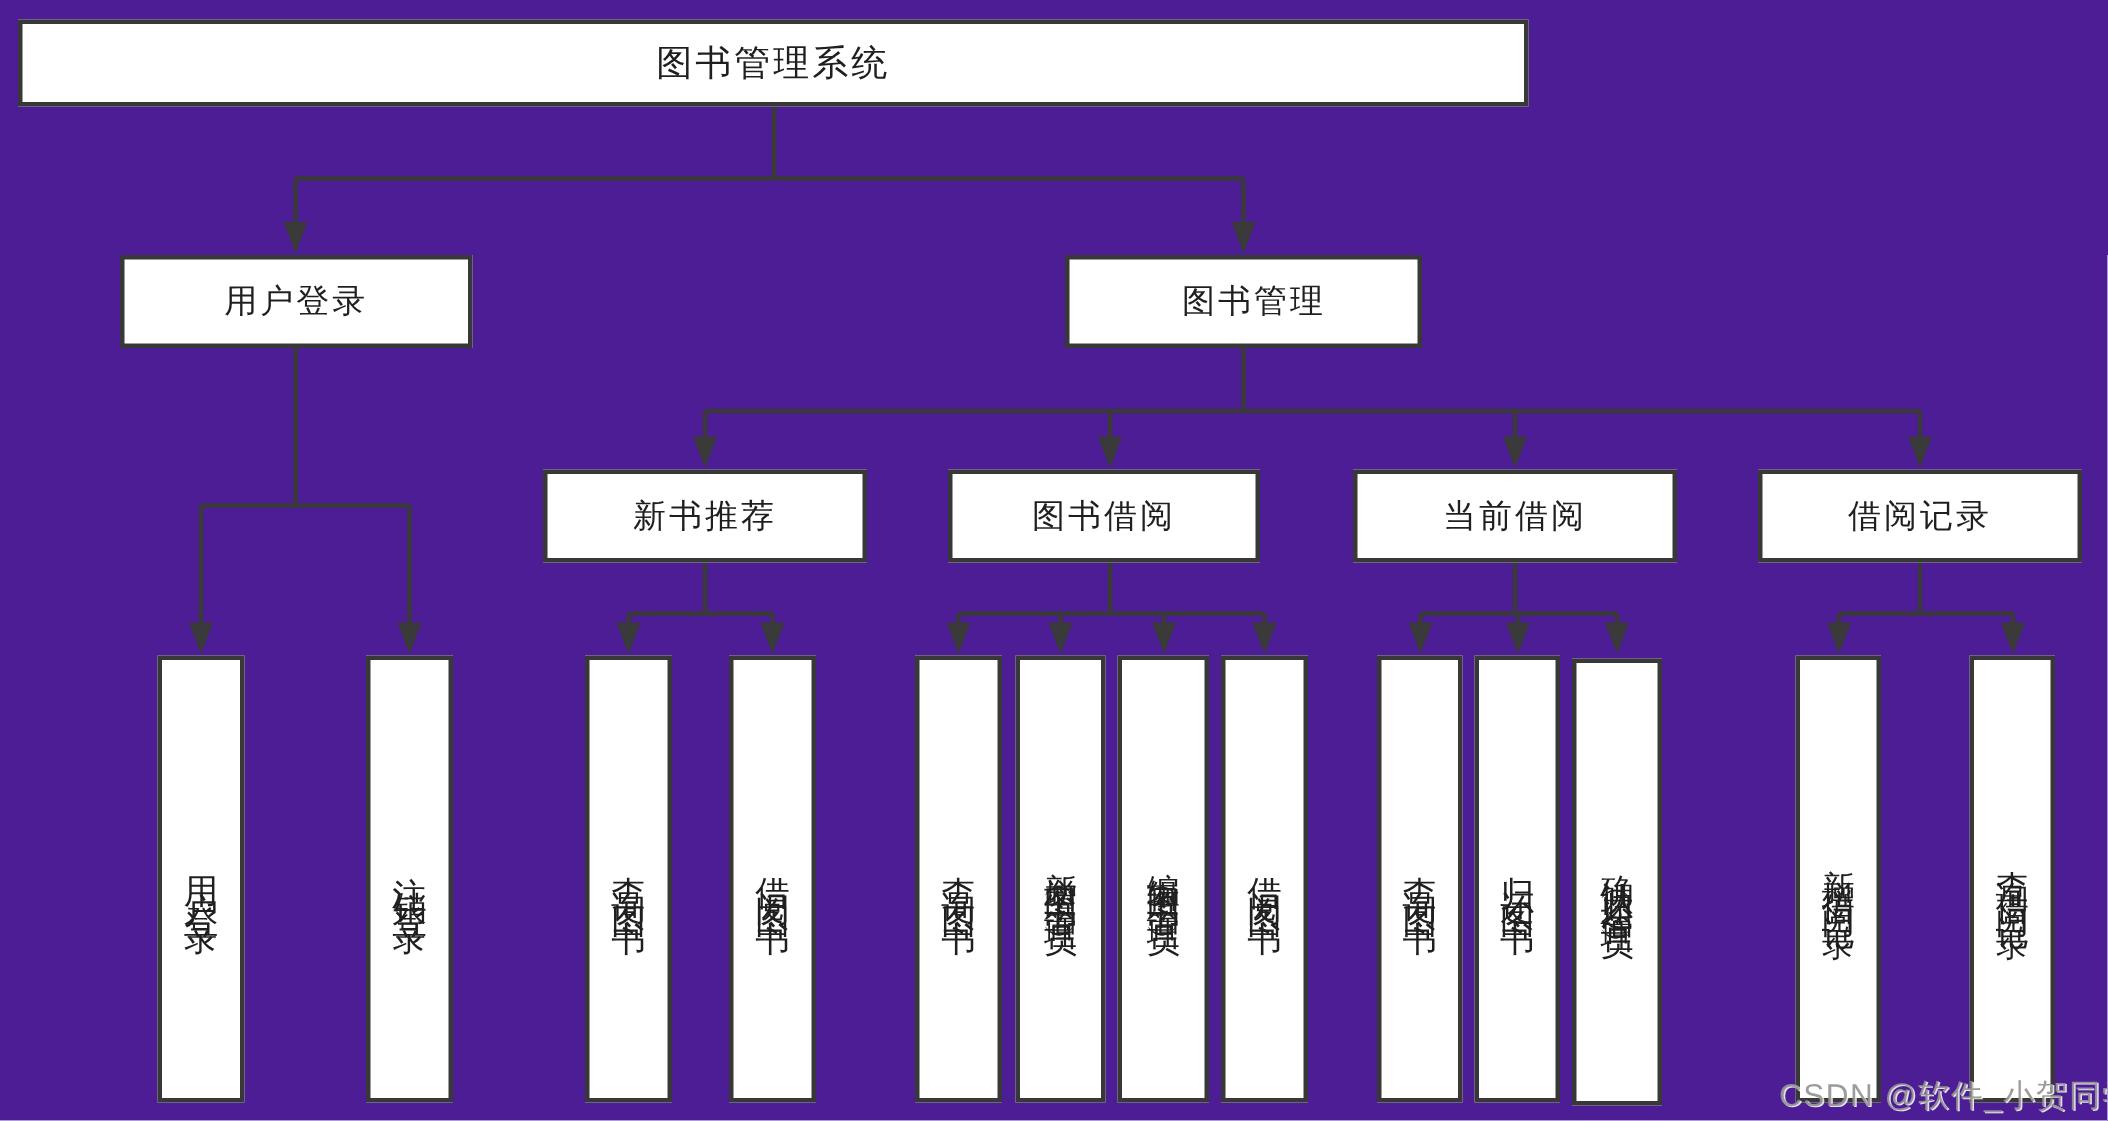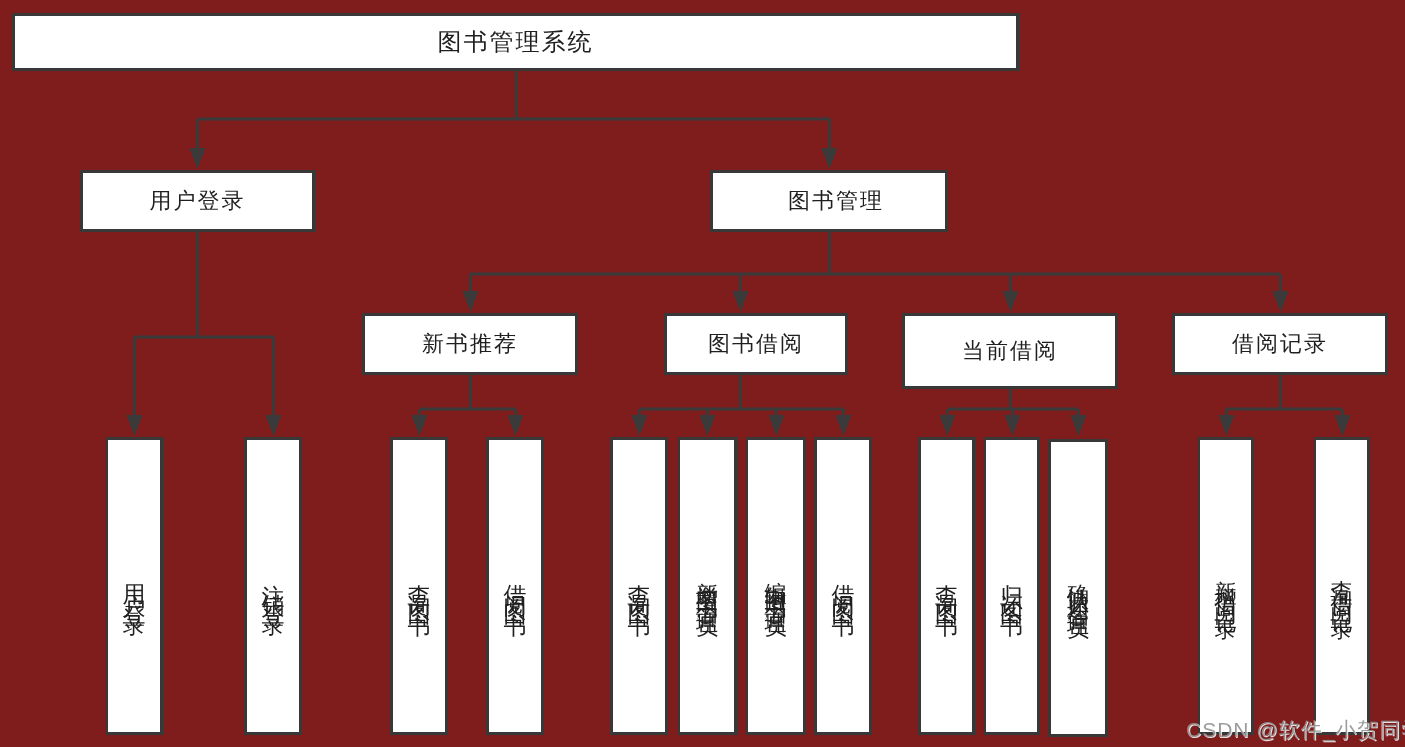--- a/index.html
+++ b/index.html
@@ -1,17 +1,17 @@
 <!DOCTYPE html>
 <html><head>
 <meta charset="utf-8">
 <style>
   html,body{margin:0;padding:0;background:#ffffff;}
   #stage{
-    position:relative;width:1405px;height:747px;background:#7f1d1d;overflow:hidden;
+    position:relative;width:1405px;height:747px;background:#4c1d95;overflow:hidden;
     font-family:"Liberation Sans","DejaVu Sans",sans-serif;color:#1f1f1f;
   }
   #wires{position:absolute;left:0;top:0;width:1405px;height:747px;z-index:1;}
   .node{
     position:absolute;background:#ffffff;border:3px solid #383838;
     display:flex;align-items:center;justify-content:center;z-index:2;box-sizing:border-box;
   }
   .hlabel{font-size:22px;letter-spacing:2px;white-space:nowrap;}
   .root .hlabel{font-size:24px;}
   .vtext{
@@ -78,24 +78,24 @@
   <div class="node" style="left:80px;top:170px;width:235px;height:62px;">
     <span class="hlabel">用户登录</span>
   </div>
   <div class="node" style="left:710px;top:170px;width:238px;height:62px;padding-left:14px;">
     <span class="hlabel">图书管理</span>
   </div>
 
   <div class="node" style="left:362px;top:313px;width:216px;height:62px;">
     <span class="hlabel">新书推荐</span>
   </div>
-  <div class="node" style="left:664px;top:313px;width:184px;height:62px;">
+  <div class="node" style="left:632px;top:313px;width:208px;height:62px;">
     <span class="hlabel">图书借阅</span>
   </div>
-  <div class="node" style="left:902px;top:313px;width:216px;height:76px;font-family:Liberation Mono, monospace;">
+  <div class="node" style="left:902px;top:313px;width:216px;height:62px;font-family:Liberation Mono, monospace;">
     <span class="hlabel">当前借阅</span>
   </div>
   <div class="node" style="left:1172px;top:313px;width:216px;height:62px;">
     <span class="hlabel">借阅记录</span>
   </div>
 
   <div class="node" style="left:105px;top:437px;width:58px;height:298px;">
     <span class="vtext">用户登录</span>
   </div>
   <div class="node" style="left:244px;top:437px;width:58px;height:298px;">

